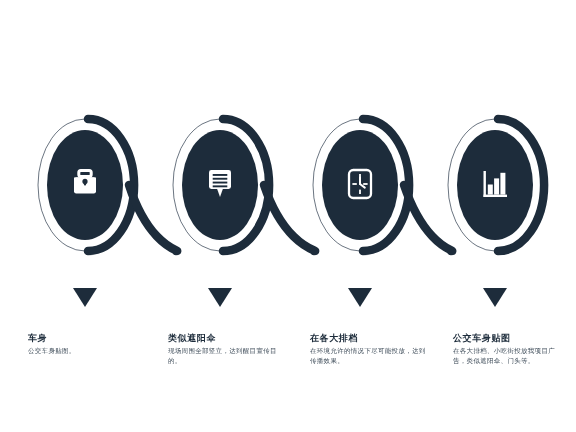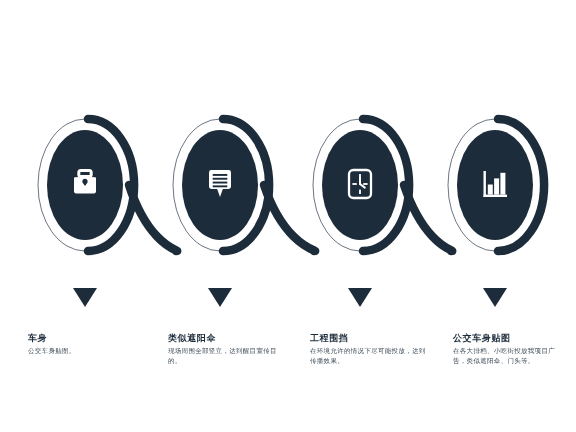--- a/index.html
+++ b/index.html
@@ -116,21 +116,21 @@
   <div class="captions">
     <div class="caption" style="left:28px;top:332px;width:120px;">
       <div class="cap-title">车身</div>
       <div class="cap-body">公交车身贴图。</div>
     </div>
     <div class="caption" style="left:168px;top:332px;width:118px;">
       <div class="cap-title">类似遮阳伞</div>
       <div class="cap-body">现场周围全部竖立，达到醒目宣传目的。</div>
     </div>
     <div class="caption" style="left:310px;top:332px;width:122px;">
-      <div class="cap-title">工程围挡</div>
+      <div class="cap-title">在各大排档</div>
       <div class="cap-body">在环境允许的情况下尽可能投放，达到传播效果。</div>
     </div>
     <div class="caption" style="left:453px;top:332px;width:112px;">
       <div class="cap-title">公交车身贴图</div>
       <div class="cap-body">在各大排档、小吃街投放我项目广告，类似遮阳伞、门头等。</div>
     </div>
   </div>
 
 </div>
 

